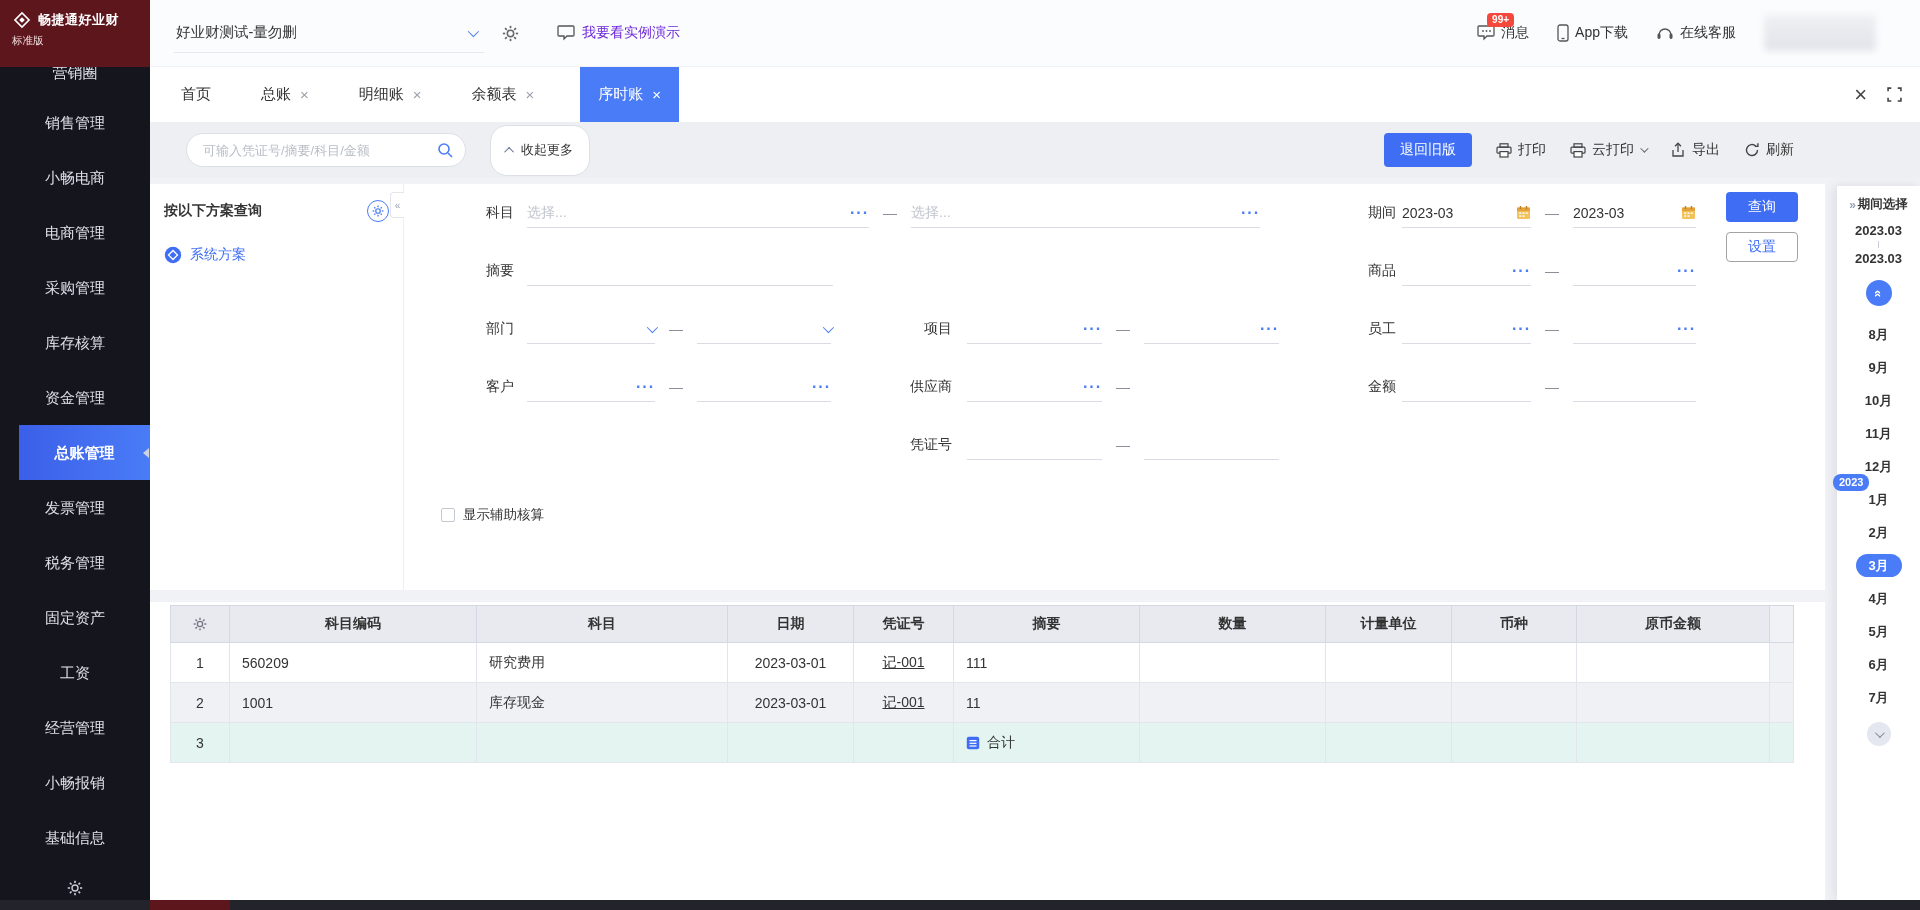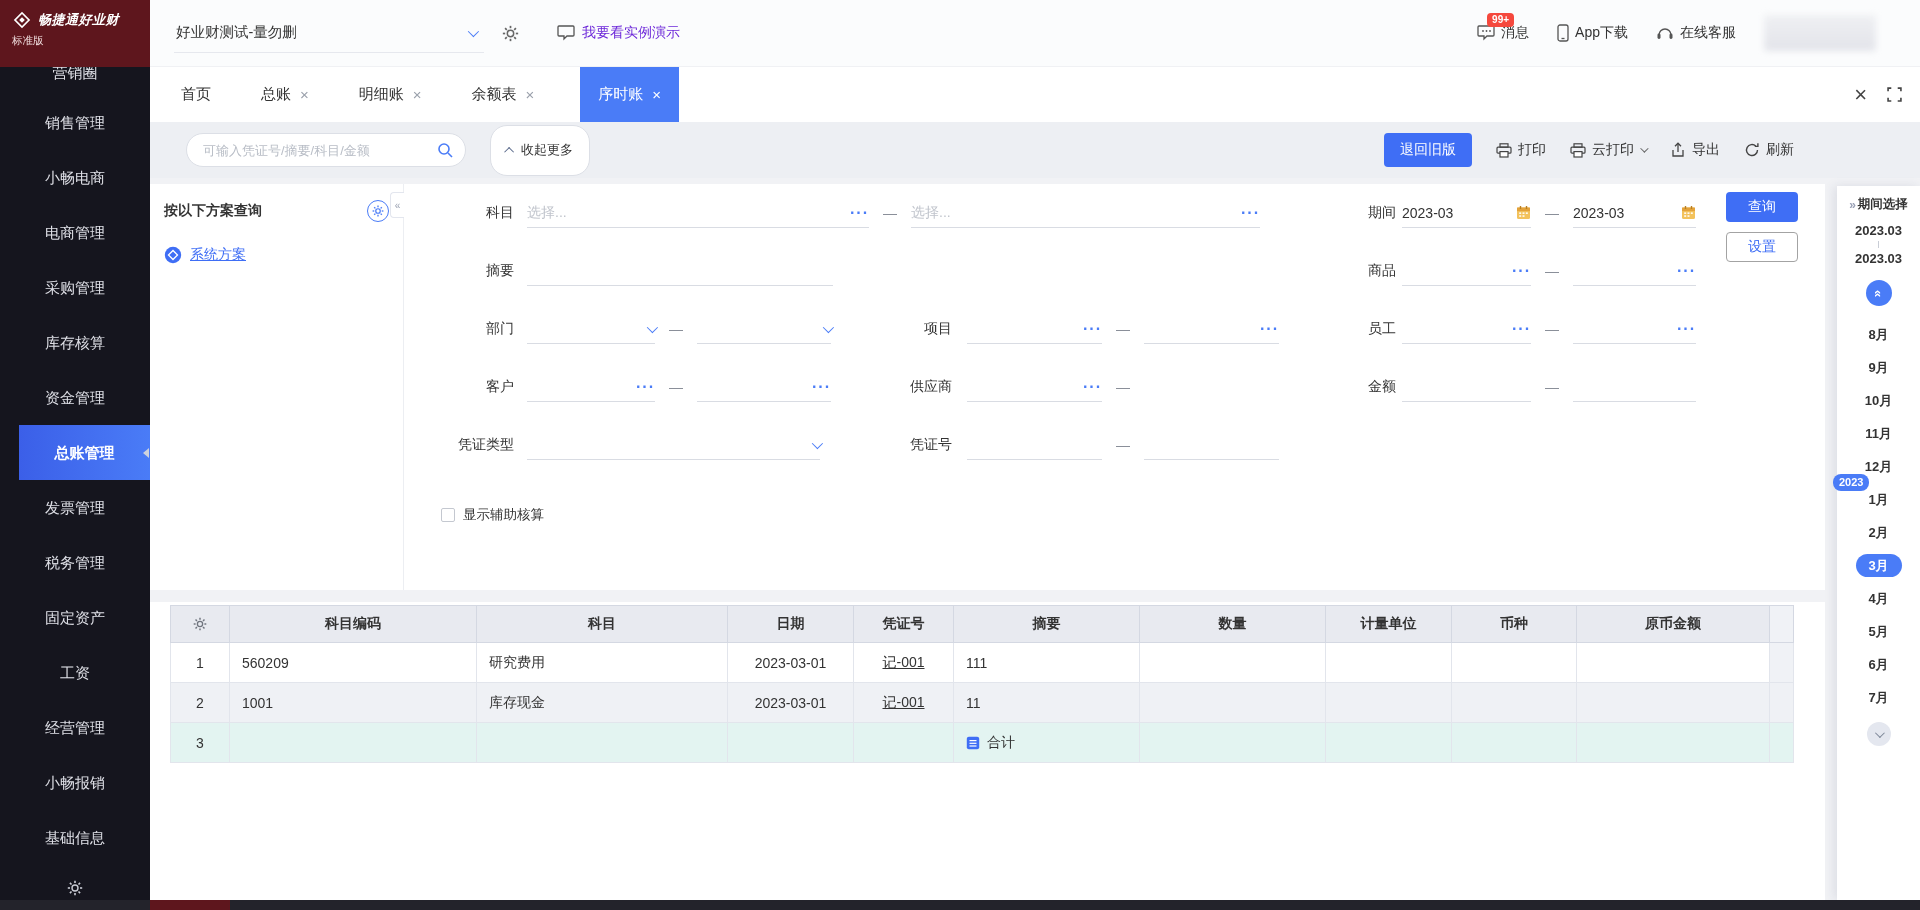--- a/index.html
+++ b/index.html
@@ -4,21 +4,21 @@
 <style>
   * { margin:0; padding:0; box-sizing:border-box; }
   html,body { width:1920px; height:910px; overflow:hidden; }
   body { position:relative; font-family:"Liberation Sans","DejaVu Sans",sans-serif; background:#f1f2f5; color:#333; }
   svg { display:block; }
 
   
   .sidebar { position:absolute; left:0; top:0; width:150px; height:910px; background:#15151e; z-index:10; }
   .logo-area { position:relative; height:67px; background:#5e161d; padding:10px 10px 6px 12px; z-index:3; }
   .logo-row { display:flex; align-items:center; gap:6px; }
-  .logo-title { color:#fff; font-size:13px; font-weight:bold; letter-spacing:.5px; white-space:nowrap;font-style:italic; }
+  .logo-title { color:#fff; font-size:13px; font-weight:bold; letter-spacing:.5px; white-space:nowrap; }
   .logo-sub { color:#f0dede; font-size:10.5px; margin-top:4px; }
   .nav { position:absolute; top:67px; left:0; right:0; }
   .nav-item { position:relative; height:55px; line-height:55px; text-align:center; font-size:15px; color:#dfe0e7; cursor:pointer; }
   .nav-item.partial { height:28px; overflow:hidden; }
   .nav-item.partial span { display:block; margin-top:-22px; line-height:55px; }
   .nav-item.active { background:linear-gradient(90deg,#3b5fe8,#4a7cf7); color:#fff; font-weight:bold;margin-left:19px; }
   .nav-item.active::after { content:""; position:absolute; right:1px; top:50%; transform:translateY(-50%);
       border:5px solid transparent; border-right:6px solid #cdd2dd; border-left:none; }
   .sidebar-bottom { position:absolute; bottom:14px; left:0; right:0; display:flex; justify-content:center; color:#c9cbd4; }
 
@@ -63,21 +63,21 @@
   
   .filter-card { position:absolute; left:150px; top:184px; width:1675px; height:406px; background:#fff; display:flex; }
   .query-panel { position:relative; width:254px; border-right:1px solid #eceef2; padding:16px 14px; }
   .qp-head { display:flex; align-items:center; }
   .qp-title { font-size:14px; font-weight:bold; color:#333; }
   .qp-gear { margin-left:auto; width:22px; height:22px; border:1.5px solid #4a7cf7; border-radius:50%;
              display:flex; align-items:center; justify-content:center; color:#4a7cf7; cursor:pointer; }
   .qp-collapse { position:absolute; right:-1px; top:8px; width:14px; height:26px; background:#fff; border:1px solid #e3e6ee;
                  border-right:none; border-radius:4px 0 0 4px; display:flex; align-items:center; justify-content:center;
                  font-size:10px; color:#99a0b0; cursor:pointer; }
-  .scheme { display:flex; align-items:center; gap:8px; margin-top:24px; font-size:14px; color:#3f6ef5; cursor:pointer;text-decoration:underline; }
+  .scheme { display:flex; align-items:center; gap:8px; margin-top:24px; font-size:14px; color:#3f6ef5; cursor:pointer; }
 
   .filter-form { position:relative; flex:1; }
   .frow { position:relative; height:58px; }
   .fg { position:absolute; top:50%; transform:translateY(-50%); display:flex; align-items:center; }
   .g1 { left:0; } .g2 { left:488px; } .g3 { left:952px; }
   .gbtn { position:absolute; left:1322px; top:8px; display:flex; flex-direction:column; gap:10px; }
   .flabel { width:110px; text-align:right; margin-right:13px; font-size:14px; color:#333; flex:none; }
   .g2 .flabel { width:60px; margin-right:15px; }
   .g3 .flabel { width:40px; margin-right:6px; }
   .fld { position:relative; border-bottom:1px solid #d9dce3; height:30px; display:flex; align-items:center;
@@ -493,26 +493,20 @@
       </div>
       <div class="fg g3">
         <span class="flabel">金额</span>
         <div class="fld" style="width:129px;"></div>
         <span class="dash">—</span>
         <div class="fld" style="width:123px;"></div>
       </div>
     </div>
 
     <div class="frow">
-      <div class="fg g1">
-        <span class="flabel">凭证类型</span>
-        <div class="fld" style="width:293px;">
-            <span class="chv"></span>
-          </div>
-      </div>
       <div class="fg g2">
         <span class="flabel">凭证号</span>
         <div class="fld" style="width:135px;"></div>
         <span class="dash">—</span>
         <div class="fld" style="width:135px;"></div>
       </div>
     </div>
 
     <div class="chk-row">
       <span class="chk"></span>

